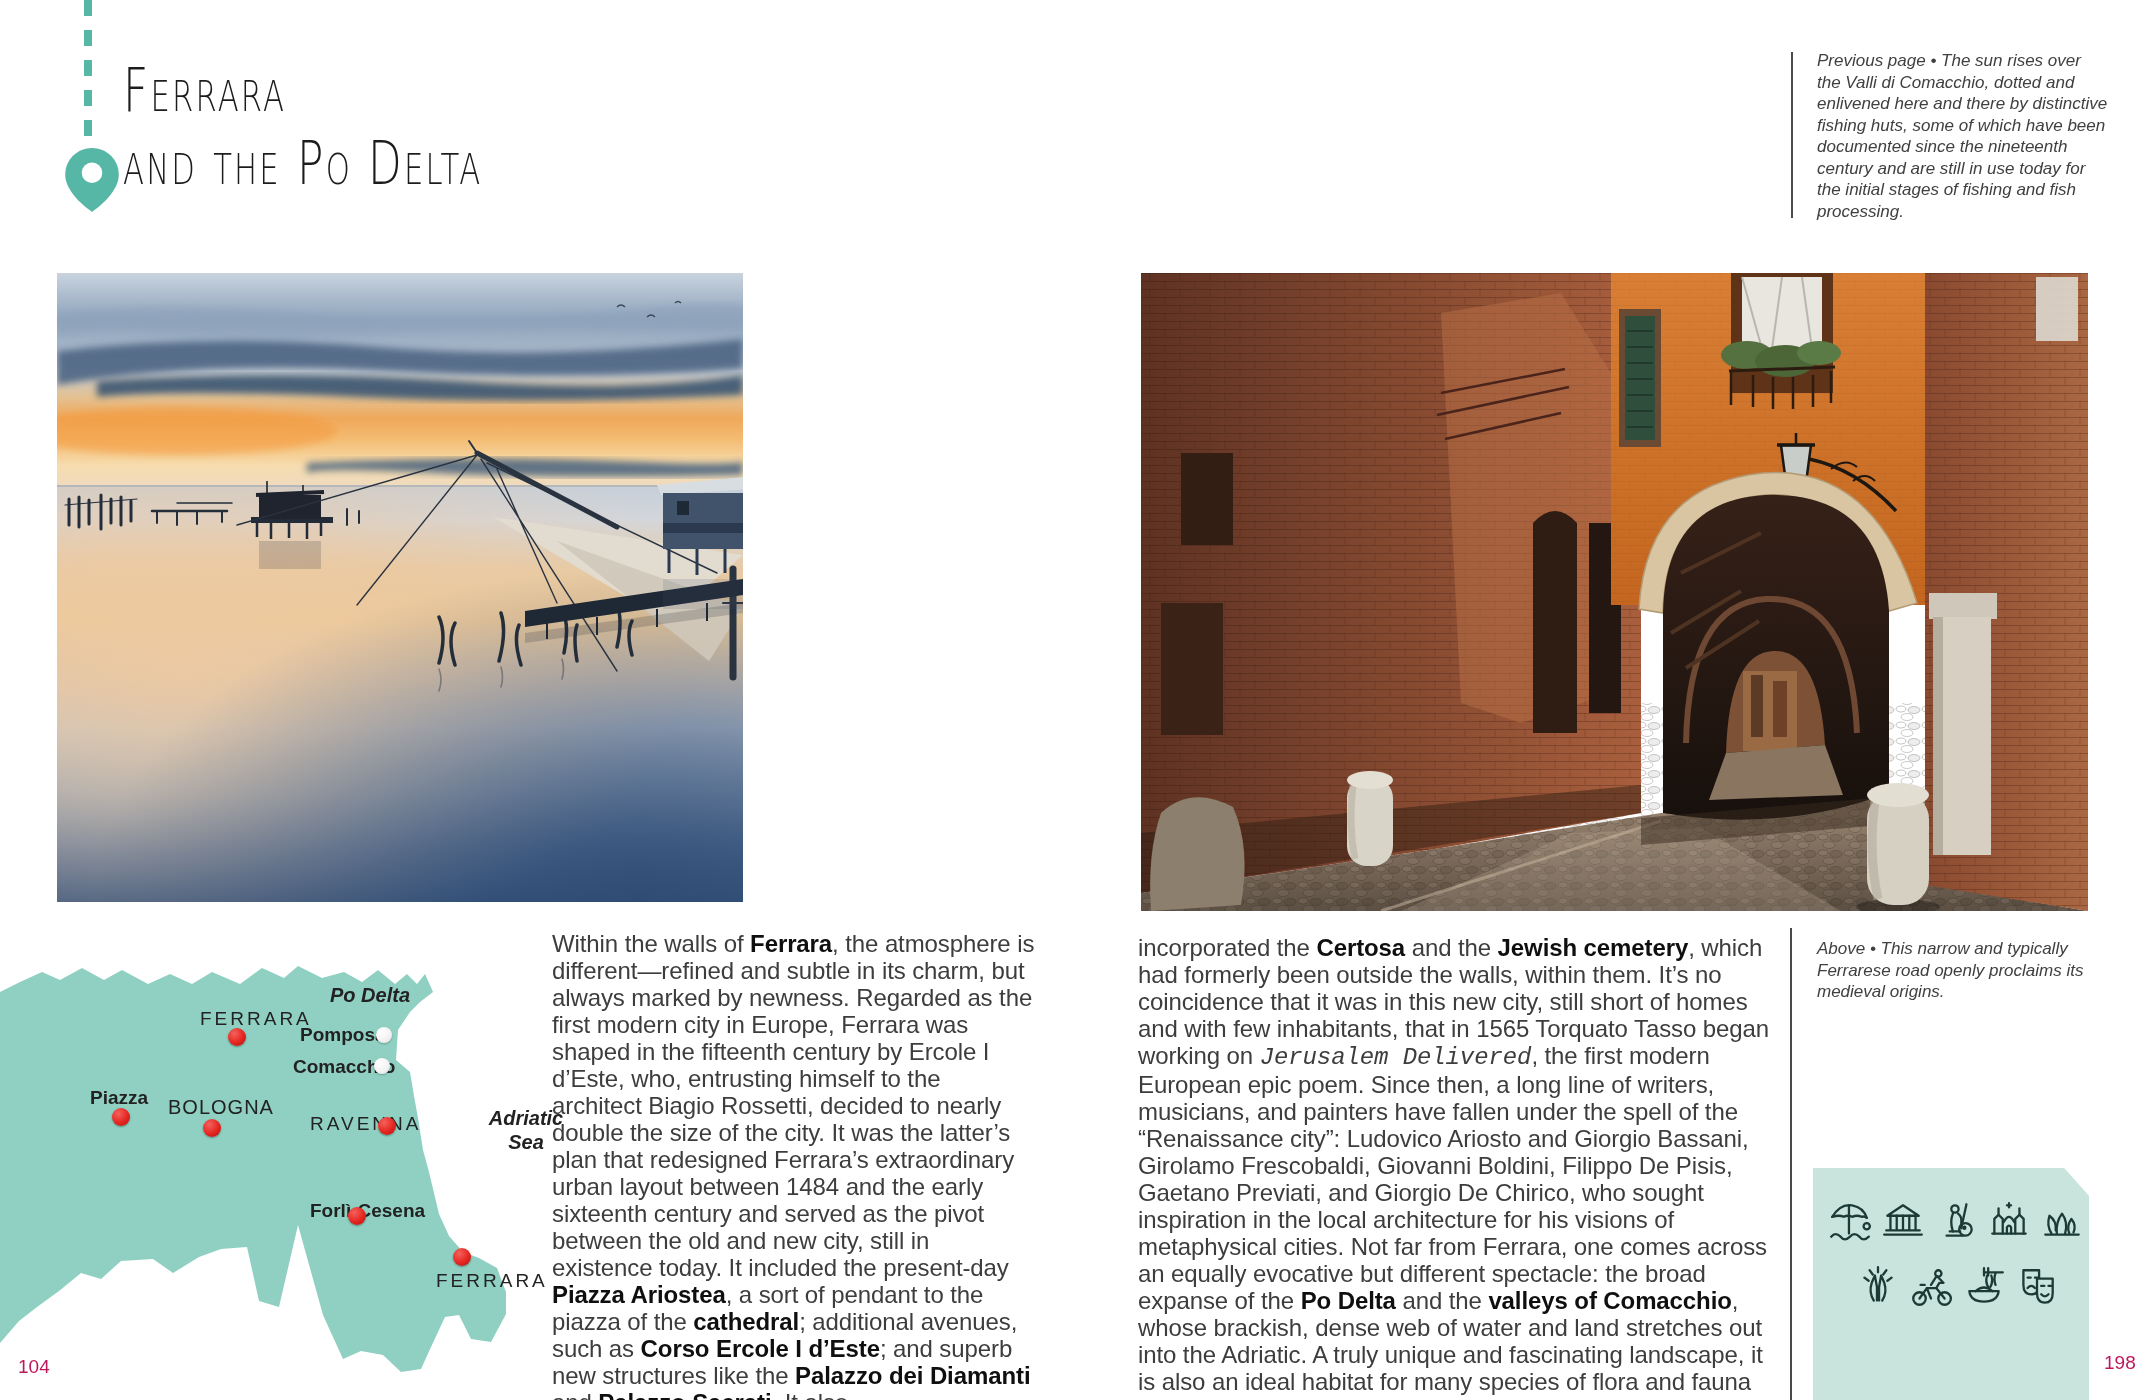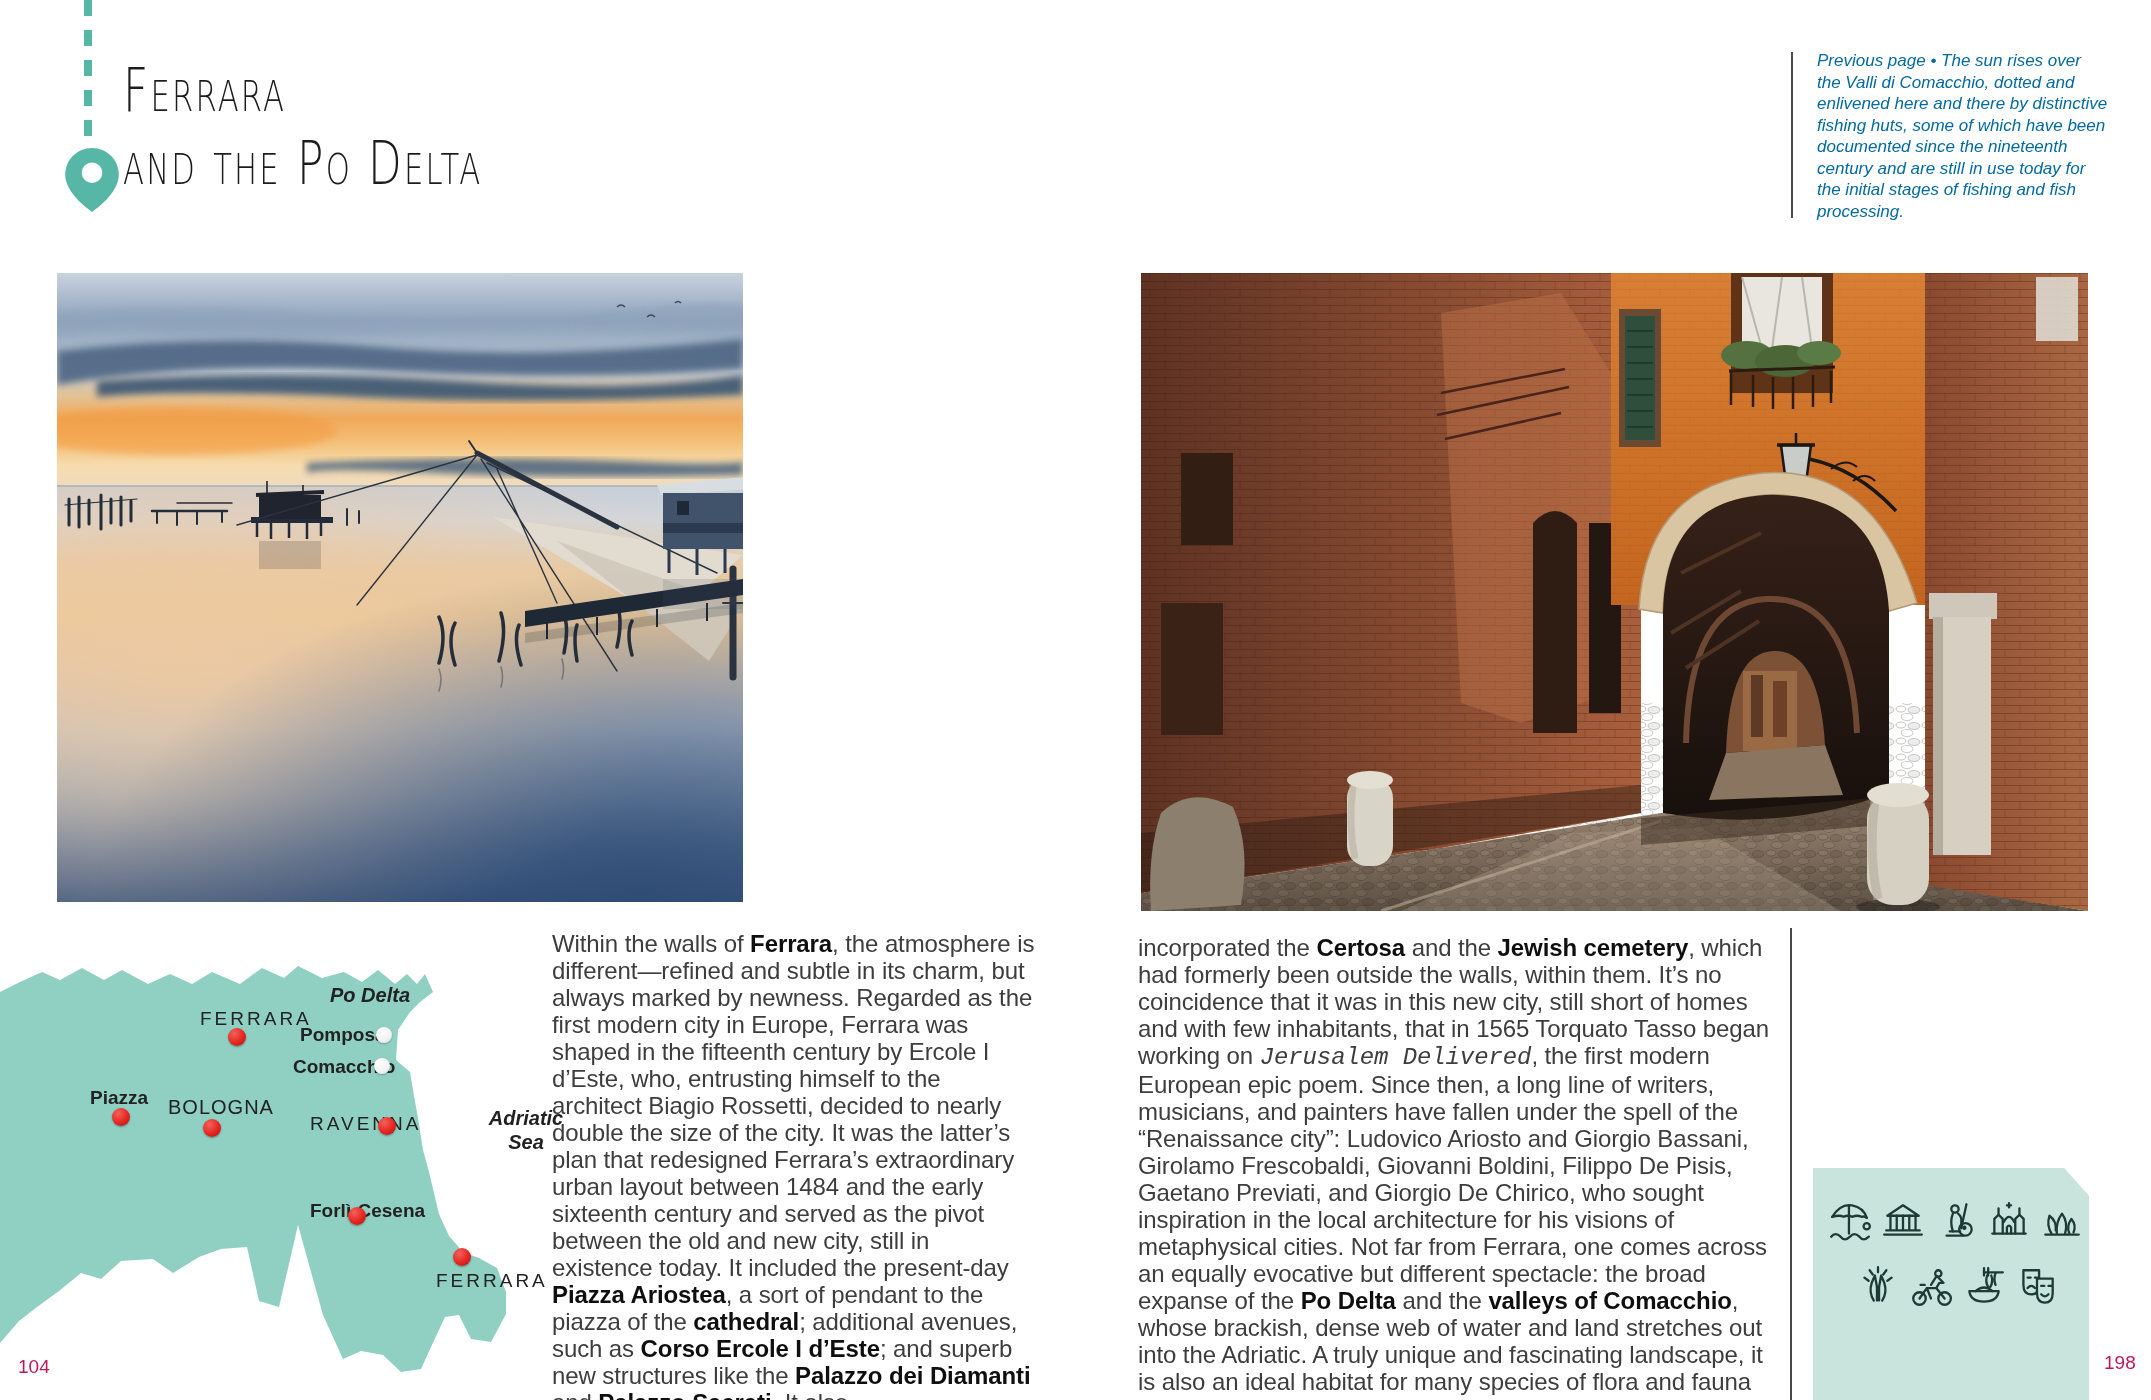--- a/index.html
+++ b/index.html
@@ -18,21 +18,21 @@
 
   
   .photo{position:absolute;overflow:hidden;}
   .photo-left{left:57px;top:273px;width:686px;height:629px;}
   .photo-right{left:1141px;top:273px;width:947px;height:638px;}
 
   
   .rule{position:absolute;width:2px;background:#4a4a4a;}
   .rule-top{left:1791px;top:52px;height:166px;}
   .rule-bottom{left:1790px;top:928px;height:472px;}
-  .caption{position:absolute;width:292px;font-style:italic;font-size:17px;line-height:21.5px;color:#0369a1;}
+  .caption{position:absolute;width:292px;font-style:italic;font-size:17px;line-height:21.5px;color:#404040;}
   .caption-prev{left:1817px;top:50px;}
   .caption-above{left:1817px;top:938px;}
 
   
   .body{position:absolute;font-size:24px;line-height:27px;color:#3d3d3d;letter-spacing:-0.1px;}
   .body-left{left:552px;top:930px;width:484px;}
   .body-right{left:1138px;top:934px;width:632px;}
   .body span.b{font-weight:700;color:#0f0f0f;}
   .body span.i{font-style:italic;font-family:Liberation Mono, monospace;}
 
@@ -283,20 +283,21 @@
         <ellipse cx="229" cy="507" rx="23" ry="9" fill="#e4dfd3"></ellipse>
       </g>
       <path d="M20 540 q30 -28 72 -6 q18 40 8 98 L10 638 Q6 580 20 540 Z" fill="#8d7f6d"></path>
     </svg>
   </div>
 
   <div class="rule rule-top"></div>
   <div class="caption caption-prev">Previous page • The sun rises over the Valli di Comacchio, dotted and enlivened here and there by distinctive fishing huts, some of which have been documented since the nineteenth century and are still in use today for the initial stages of fishing and fish processing.</div>
 
   <div class="rule rule-bottom"></div>
+  <div class="caption caption-above">Above • This narrow and typically Ferrarese road openly proclaims its medieval origins.</div>
 
   <div class="body body-left"><span>Within the walls of </span><span class="b">Ferrara</span><span>, the atmosphere is different—refined and subtle in its charm, but always marked by newness. Regarded as the first modern city in Europe, Ferrara was shaped in the fifteenth century by Ercole I d’Este, who, entrusting himself to the architect Biagio Rossetti, decided to nearly double the size of the city. It was the latter’s plan that redesigned Ferrara’s extraordinary urban layout between 1484 and the early sixteenth century and served as the pivot between the old and new city, still in existence today. It included the present-day </span><span class="b">Piazza Ariostea</span><span>, a sort of pendant to the piazza of the </span><span class="b">cathedral</span><span>; additional avenues, such as </span><span class="b">Corso Ercole I d’Este</span><span>; and superb new structures like the </span><span class="b">Palazzo dei Diamanti</span><span> and </span><span class="b">Palazzo Sacrati</span><span>. It also</span></div>
   <div class="body body-right"><span>incorporated the </span><span class="b">Certosa</span><span> and the </span><span class="b">Jewish cemetery</span><span>, which had formerly been outside the walls, within them. It’s no coincidence that it was in this new city, still short of homes and with few inhabitants, that in 1565 Torquato Tasso began working on </span><span class="i">Jerusalem Delivered</span><span>, the first modern European epic poem. Since then, a long line of writers, musicians, and painters have fallen under the spell of the “Renaissance city”: Ludovico Ariosto and Giorgio Bassani, Girolamo Frescobaldi, Giovanni Boldini, Filippo De Pisis, Gaetano Previati, and Giorgio De Chirico, who sought inspiration in the local architecture for his visions of metaphysical cities. Not far from Ferrara, one comes across an equally evocative but different spectacle: the broad expanse of the </span><span class="b">Po Delta</span><span> and the </span><span class="b">valleys of Comacchio</span><span>, whose brackish, dense web of water and land stretches out into the Adriatic. A truly unique and fascinating landscape, it is also an ideal habitat for many species of flora and fauna and has been designated a World Heritage Site by UNESCO.</span></div>
 
   <div class="map">
     <svg width="540" height="442" viewBox="0 0 540 442">
       <path fill="#8fd0c2" d="M 0 34 L 20 24 L 42 14 L 60 22 L 82 10 L 104 22 L 122 12 L 148 26 L 170 16 L 192 26 L 212 14 L 240 26 L 262 10 L 284 20 L 298 8 L 322 20 L 344 14 L 362 24 L 378 12 L 395 26 L 407 16 L 417 26 L 425 16 L 433 34 L 420 44 L 410 54 L 398 72 L 396 102 L 410 114 L 414 138 L 418 160 L 423 192 L 429 214 L 439 256 L 449 278 L 463 294 L 479 300 L 497 310 L 506 334 L 506 356 L 491 384 L 471 381 L 459 357 L 445 359 L 431 389 L 421 411 L 401 414 L 383 397 L 361 393 L 343 401 L 323 357 L 298 267 L 279 349 L 259 343 L 247 289 L 221 291 L 199 299 L 173 315 L 153 301 L 121 303 L 101 321 L 81 315 L 59 333 L 37 349 L 19 363 L 0 385 Z"></path>
     </svg>
     <div class="mlabel delta" style="left:330px;top:26px">Po Delta</div>
     <div class="mlabel caps" style="left:200px;top:50px">FERRARA</div>

